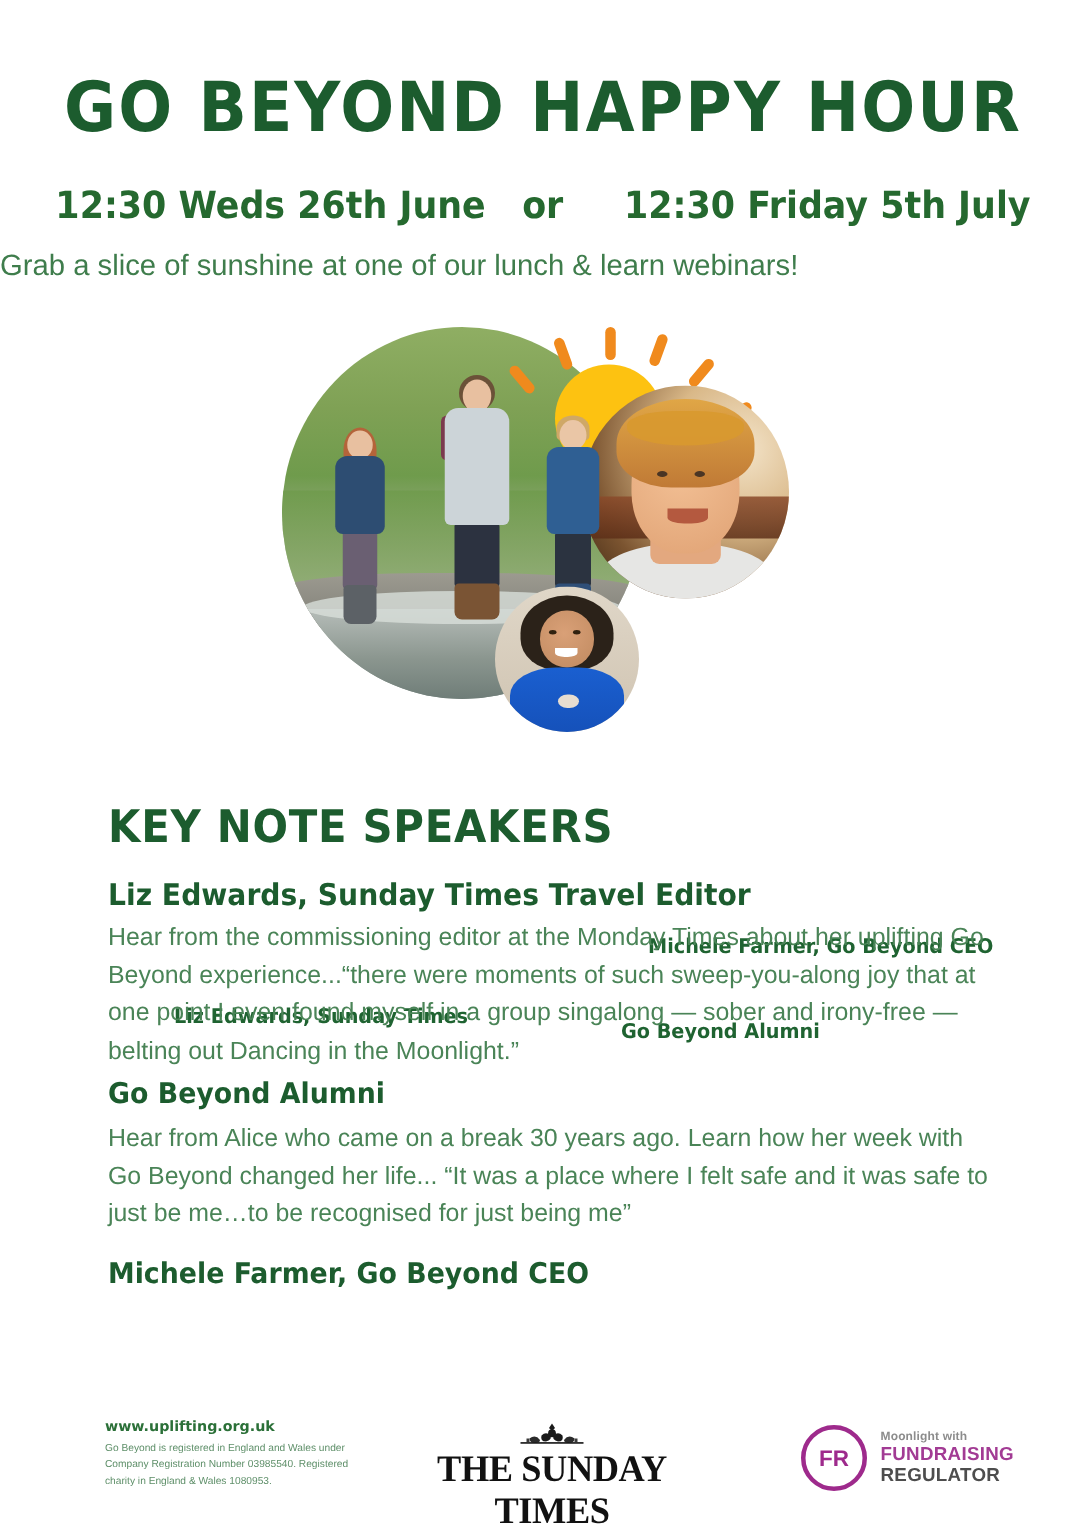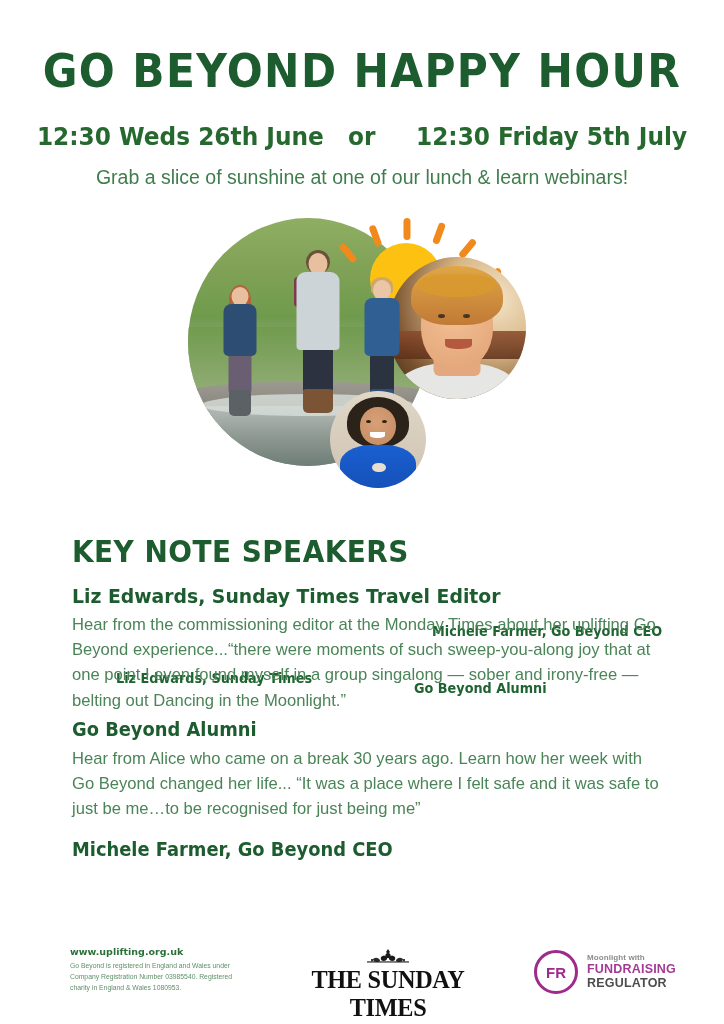--- a/index.html
+++ b/index.html
@@ -18,21 +18,21 @@
     color:#1c5c2e;transform:scaleX(.92);transform-origin:center;
     line-height:1;
   }
   .dateline{
     position:absolute;left:0;top:122px;width:724px;text-align:center;
     font-family:"DejaVu Sans", sans-serif;
     font-weight:bold;font-size:25px;color:#25692f;
     transform:scaleX(.93);transform-origin:center;white-space:pre;
   }
   .tagline{
-    position:absolute;left:0;top:166px;width:724px;text-align:center;
+    position:absolute;left:0;top:166px;width:724px;text-align:left;
     font-size:19.5px;color:#3f7d4c;font-weight:400;
   }
 
   
   .collage{position:absolute;left:0;top:205px;width:724px;height:305px;}
 
   .circ{position:absolute;border-radius:50%;overflow:hidden;}
 
   
   .photo-hikers{left:188px;top:13px;width:240px;height:248px;}
@@ -145,21 +145,21 @@
   .spk-3{top:838px;}
   .spk-2 h3{font-size:19px;margin-bottom:6px;}
   .spk-3 h3{font-size:19px;margin-bottom:10px;}
 
   
   .footer{position:absolute;left:0;top:938px;width:724px;height:66px;}
   .f-url{position:absolute;left:70px;top:8px;font-family:"DejaVu Sans", sans-serif;
      font-weight:bold;font-size:9.5px;color:#2b7038;}
   .f-legal{position:absolute;left:70px;top:22px;width:175px;font-size:6.8px;
      line-height:1.62;color:#5e8f69;}
-  .st-logo{position:absolute;left:288px;top:10px;width:200px;text-align:center;}
+  .st-logo{position:absolute;left:268px;top:10px;width:200px;text-align:center;}
   .st-crest{width:62px;height:17px;margin:0 auto 1px auto;display:block;}
   .st-word{font-family:"Liberation Serif", serif;font-weight:bold;font-size:25px;
      color:#111;letter-spacing:-.3px;transform:scaleX(.97);transform-origin:center;}
   .fr{position:absolute;left:534px;top:12px;display:flex;align-items:center;gap:9px;}
   .fr-badge{width:38px;height:38px;border-radius:50%;border:3.5px solid #9e2a8c;
      display:flex;align-items:center;justify-content:center;
      font-family:"Liberation Sans",sans-serif;font-weight:bold;font-size:15px;color:#9e2a8c;}
   .fr-txt{line-height:1.12;}
   .fr-1{font-size:8px;color:#8c8c8c;font-weight:bold;letter-spacing:.1px;}
   .fr-2{font-size:12.5px;color:#a23b94;font-weight:bold;letter-spacing:.2px;text-align:center;}

